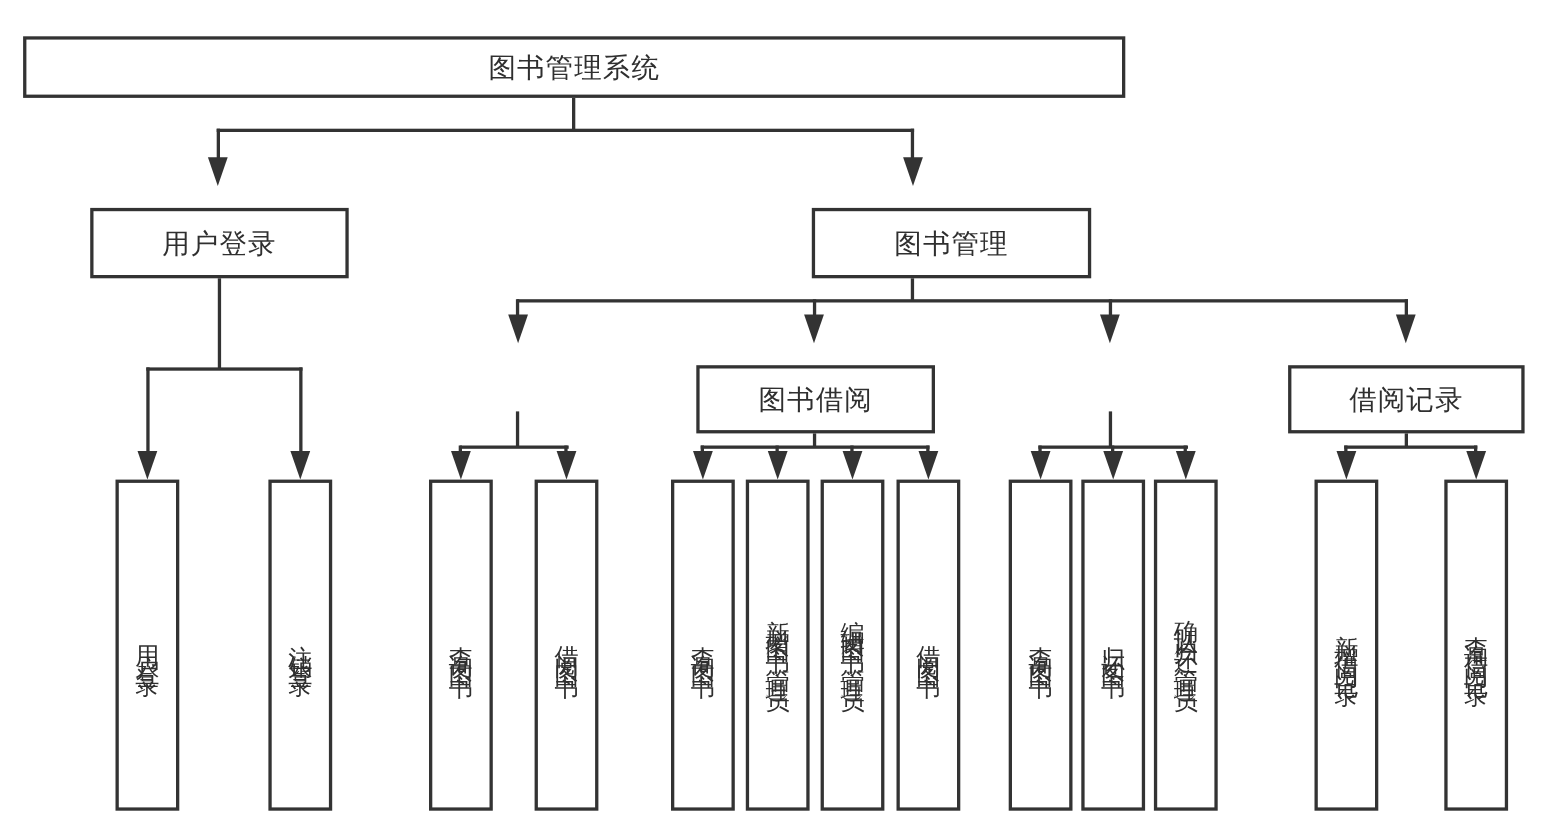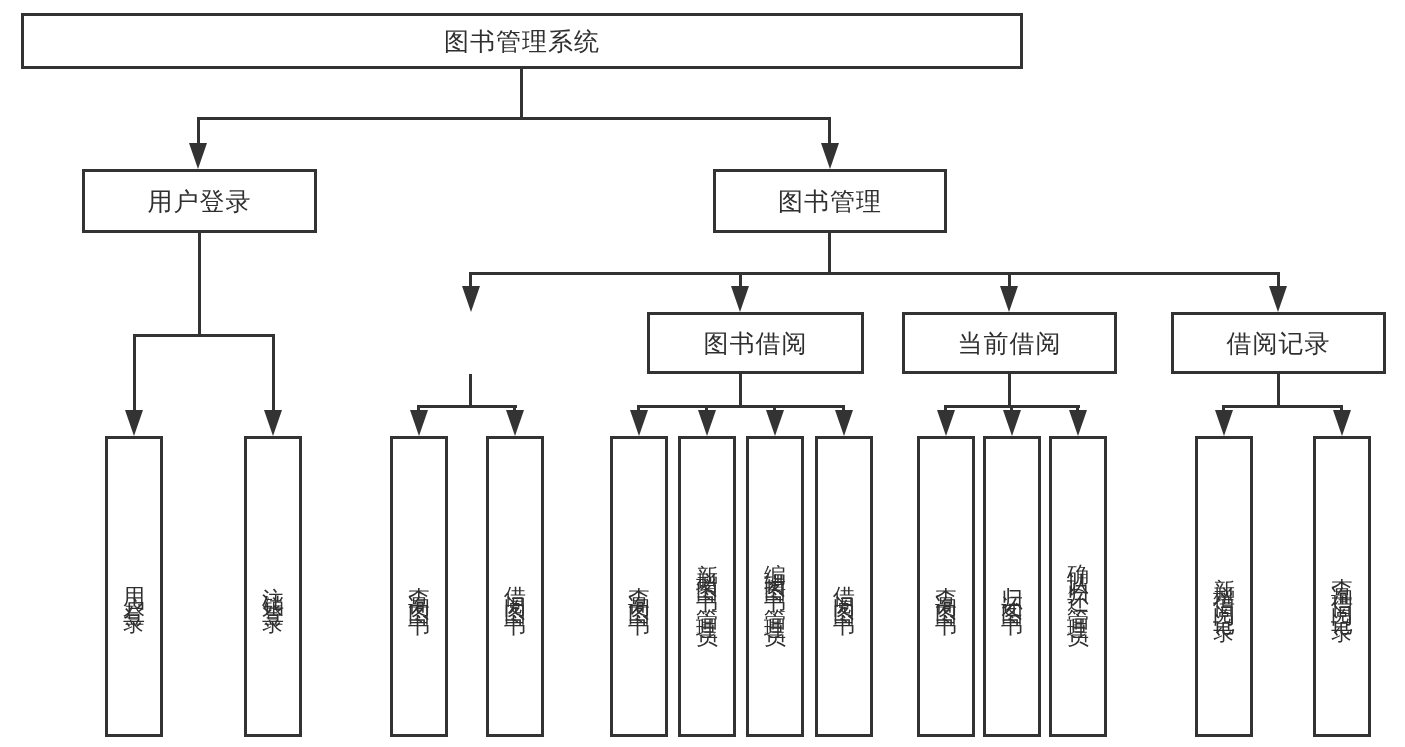--- a/index.html
+++ b/index.html
@@ -7,21 +7,21 @@
   body {
     width:1405px; height:747px; position:relative; overflow:hidden;
     font-family:"Liberation Sans","DejaVu Sans",sans-serif;
   }
   .canvas { position:absolute; left:0; top:0; width:1405px; height:747px; background:#ffffff; }
   .box {
     position:absolute; background:#ffffff; border:3px solid #333333;
     display:flex; align-items:center; justify-content:center;
     color:#2f2f2f; z-index:2;
   }
-  .hbox { font-size:25px; letter-spacing:1px; white-space:nowrap; }
+  .hbox { font-size:25px; letter-spacing:1px; white-space:nowrap;margin-top:20px; }
   .vbox {
     writing-mode:vertical-rl; text-orientation:mixed;
     font-size:22px; letter-spacing:9px; line-height:1;
     width:58px; height:301px; top:436px;
   }
   .line { position:absolute; background:#333333; z-index:1; }
   .arrow {
     position:absolute; width:0; height:0; z-index:1;
     border-left:9px solid transparent; border-right:9px solid transparent;
     border-top:26px solid #333333;
@@ -32,24 +32,23 @@
   }
 </style>
 </head>
 <body>
 
 <div class="canvas">
 
   <div class="box hbox" style="left:21px;top:13px;width:1002px;height:56px;">图书管理系统</div>
 
   <div class="box hbox" style="left:82px;top:169px;width:235px;height:64px;">用户登录</div>
-  <div class="box hbox" style="left:713px;top:169px;width:234px;height:64px;">图书管理</div>
+  <div class="box hbox" style="left:738px;top:169px;width:254px;height:64px;">图书管理</div>
 
-  <div class="box hbox" style="left:647px;top:312px;width:217px;height:62px;">图书借阅</div>
-  <div class="box hbox" style="left:902px;top:312px;width:215px;height:62px;">当前借阅</div>
+  <div class="box hbox" style="left:633px;top:312px;width:217px;height:62px;">图书借阅</div>
   <div class="box hbox" style="left:1171px;top:312px;width:215px;height:62px;">借阅记录</div>
 
   <div class="box vbox" style="left:105px;">用户登录</div>
   <div class="box vbox" style="left:244px;">注销登录</div>
 
   <div class="box vbox" style="left:390px;">查询图书</div>
   <div class="box vbox" style="left:486px;">借阅图书</div>
 
   <div class="box vbox" style="left:610px;">查询图书</div>
   <div class="box vbox" style="left:678px;">新增图书（管理员）</div>

